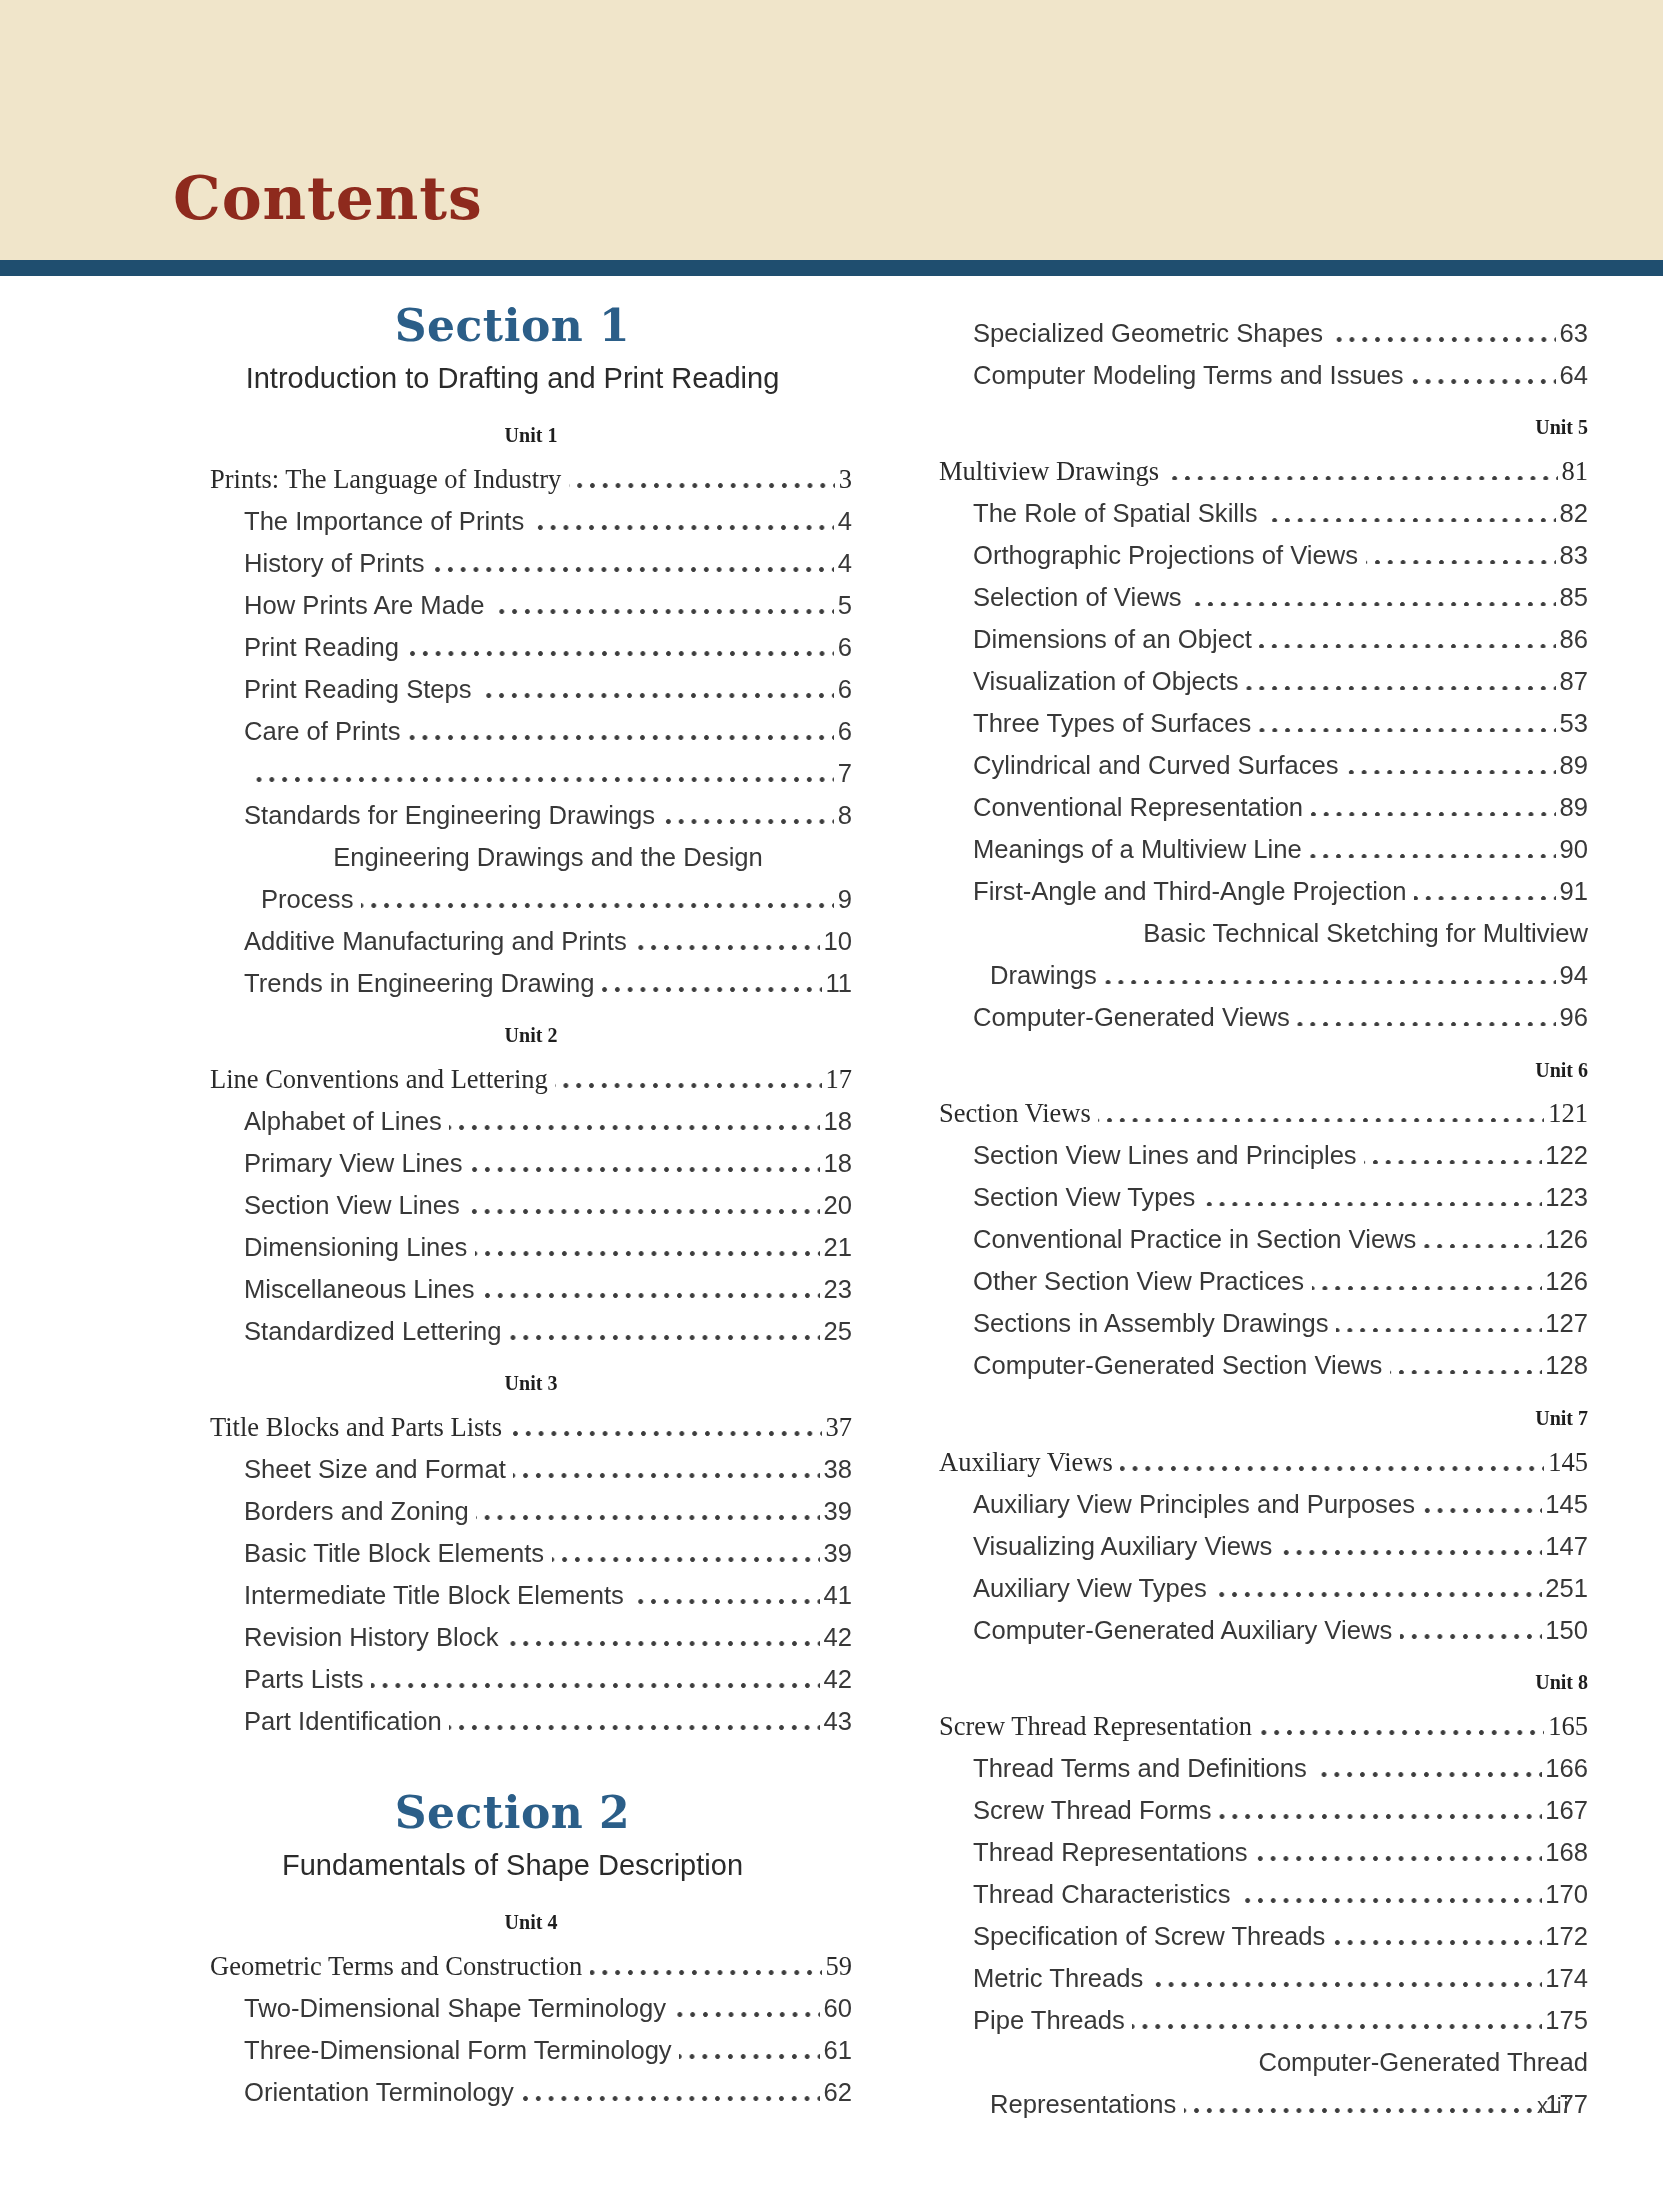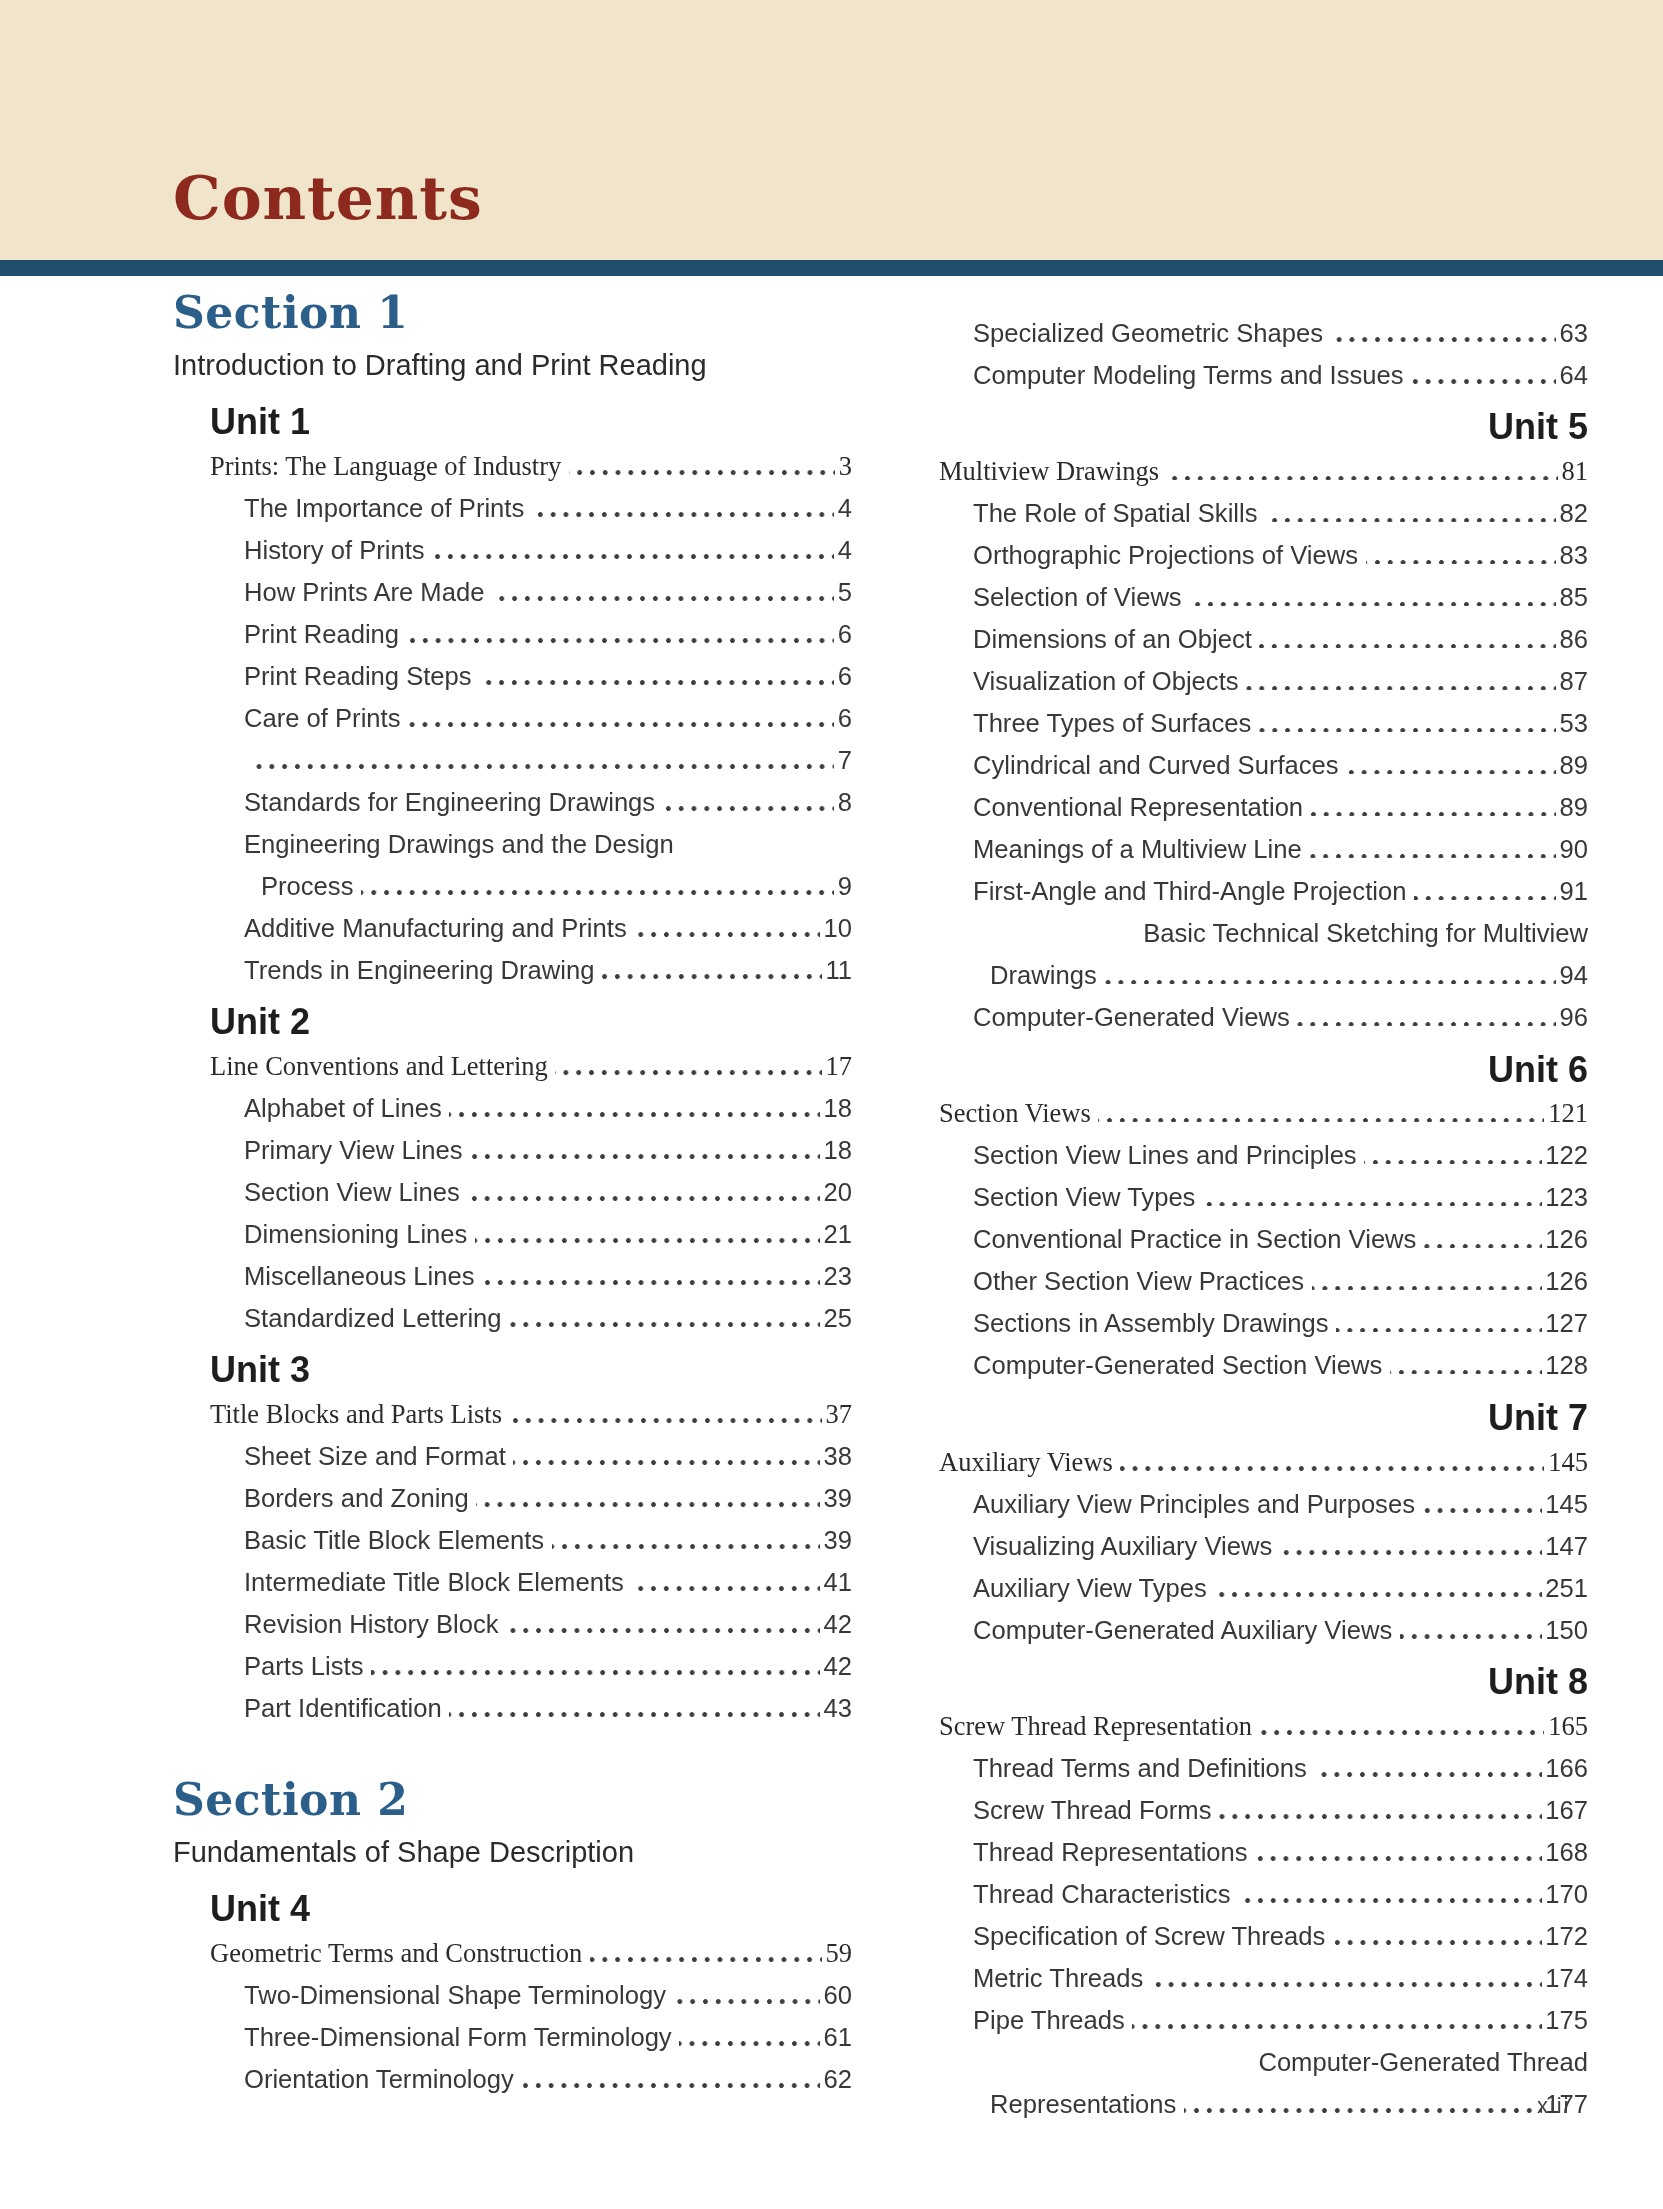--- a/index.html
+++ b/index.html
@@ -8,29 +8,29 @@
   }
   html,body{margin:0;padding:0;background:#888;}
   .page{position:relative;width:1664px;height:2210px;background:#ffffff;overflow:hidden;
         font-family:"Liberation Sans",sans-serif;}
   .header-band{position:absolute;left:0;top:0;width:1664px;height:260px;background:var(--cream);}
   .contents-title{position:absolute;left:173px;bottom:32px;margin:0;
         font-family:"DejaVu Serif",serif;font-weight:700;font-size:60px;line-height:60px;
         color:var(--red);letter-spacing:0.9px;}
   .header-rule{position:absolute;left:0;top:260px;width:1664px;height:16px;background:var(--rule);}
   .col{position:absolute;}
-  .col-left{left:173px;top:286px;width:679px;}
+  .col-left{left:173px;top:299px;width:679px;text-align:center;}
   .col-right{left:902px;top:312px;width:686px;text-align:right;}
   .section-block{margin-bottom:15px;}
   .gap-before{margin-top:44px;}
   .section-title{margin:0;font-family:"DejaVu Serif",serif;font-weight:700;
         font-size:44px;line-height:53px;color:var(--blue);letter-spacing:0.5px;}
   .section-subtitle{font-size:29px;line-height:44px;color:var(--chapter);margin-top:3.8px;}
-  .unit{margin:11.4px 0 2.8px 37px;font-family:Liberation Sans, sans-serif;font-weight:700;
-        font-size:36px;line-height:40px;color:var(--ink);}
+  .unit{margin:11.4px 0 2.8px 37px;font-family:Liberation Serif, serif;font-weight:700;
+        font-size:20px;line-height:40px;color:var(--ink);}
   .row{display:flex;align-items:baseline;height:42px;line-height:42px;white-space:nowrap;}
   .row.chapter{padding-left:37px;font-size:26.5px;color:var(--chapter);font-family:Liberation Serif, serif;}
   .row.entry{padding-left:71px;font-size:25.6px;color:var(--entry);}
   .two-line .line1{padding-left:71px;font-size:25.6px;color:var(--entry);
         height:42px;line-height:42px;white-space:nowrap;}
   .two-line .cont{padding-left:88px;font-size:25.6px;color:var(--entry);}
   .lbl{flex:0 0 auto;}
   .leader{flex:1 1 auto;display:inline-block;height:4.7px;min-width:17px;margin:0 3.8px 0 7.6px;
         background-image:radial-gradient(circle at 2.4px 2.4px,var(--dot) 2px,rgba(61,61,61,0) 2.7px);
         background-size:12.8px 4.7px;background-repeat:repeat-x;background-position:right 1.9px top 0;}

